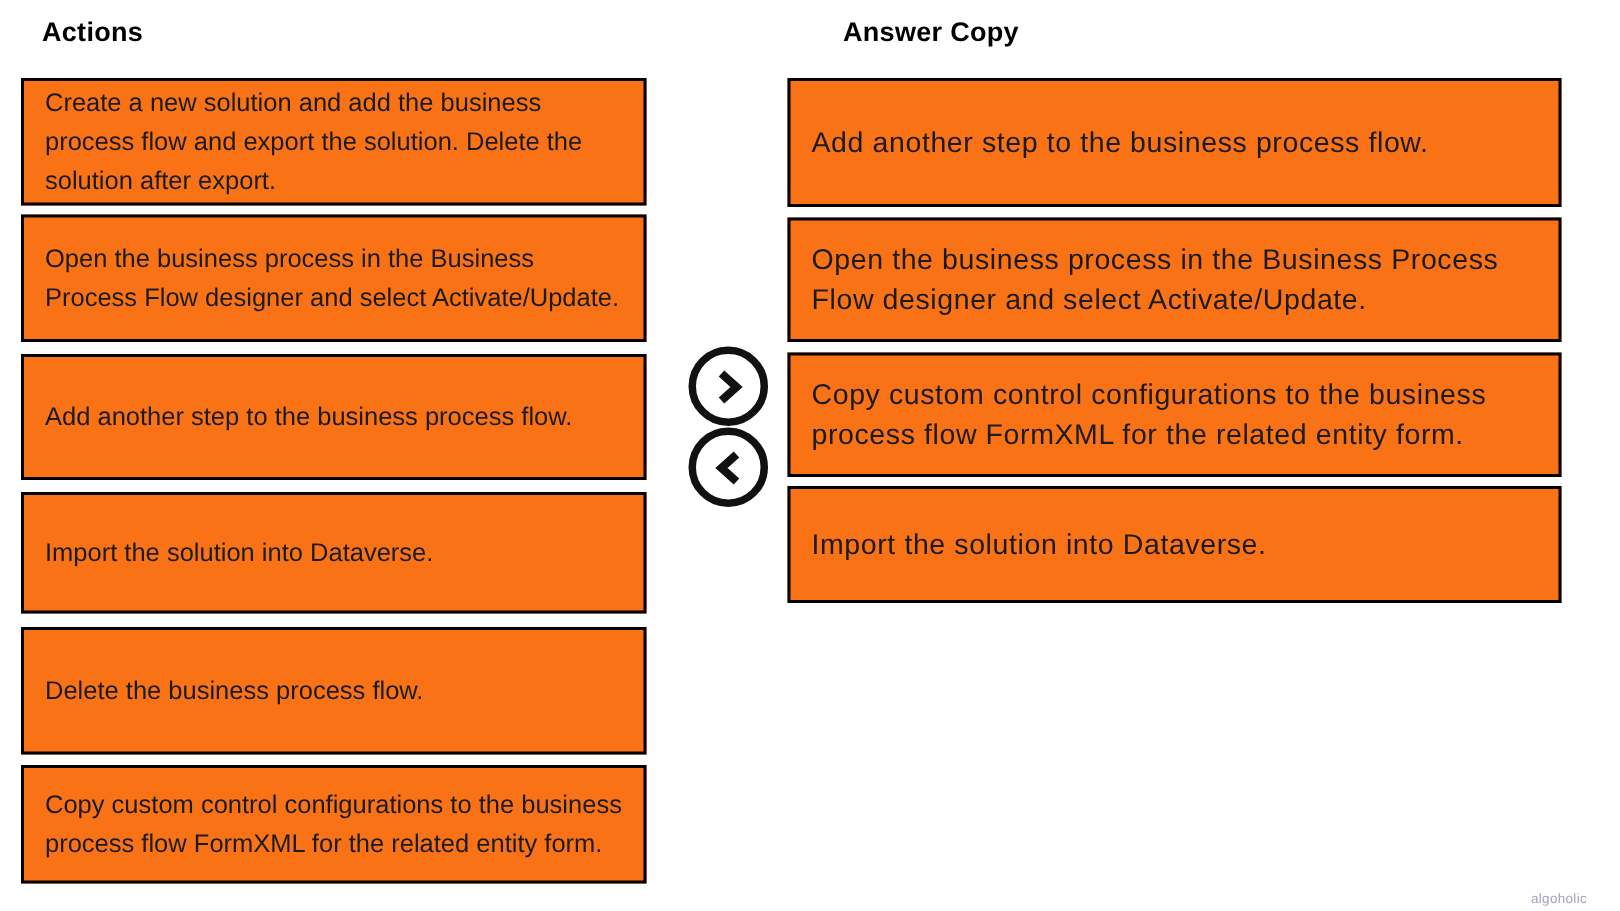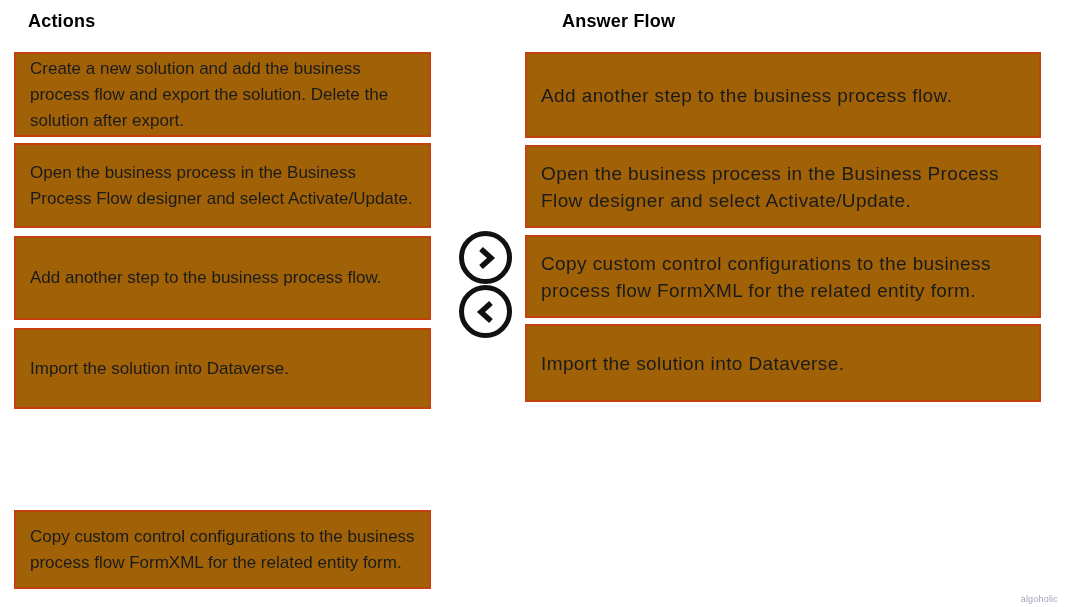--- a/index.html
+++ b/index.html
@@ -19,22 +19,22 @@
     font-size: 18px;
     font-weight: bold;
     color: #000000;
     letter-spacing: 0.2px;
   }
   .title-actions { left: 28px; top: 11px; }
   .title-answer  { left: 562px; top: 11px; }
 
   .box {
     position: absolute;
-    border: 2px solid #c2410c;
-    background: #a16207;
+    border: 2px solid #000000;
+    background: #f97316;
     display: flex;
     align-items: center;
     color: #1b1b1b;
   }
   .box .txt { width: 100%; }
 
   .left-box {
     left: 14px;
     width: 417px;
     padding: 4px 14px;
@@ -90,33 +90,36 @@
     letter-spacing: 0.2px;
   }
 </style>
 </head>
 <body>
 
 <div class="canvas">
 
   <div class="panel-title title-actions">Actions</div>
 
-  <div class="panel-title title-answer">Answer Flow</div>
+  <div class="panel-title title-answer">Answer Copy</div>
 
   <div class="box left-box lb1">
     <span class="txt">Create a new solution and add the business process flow and export the solution. Delete the solution after export.</span>
   </div>
   <div class="box left-box lb2">
     <span class="txt">Open the business process in the Business Process Flow designer and select Activate/Update.</span>
   </div>
   <div class="box left-box lb3">
     <span class="txt">Add another step to the business process flow.</span>
   </div>
   <div class="box left-box lb4">
     <span class="txt">Import the solution into Dataverse.</span>
+  </div>
+  <div class="box left-box lb5">
+    <span class="txt">Delete the business process flow.</span>
   </div>
   <div class="box left-box lb6">
     <span class="txt">Copy custom control configurations to the business process flow FormXML for the related entity form.</span>
   </div>
 
   <button class="arrow-btn arrow-right">
     <span>
       <svg width="24" height="26" viewBox="0 0 24 26">
         <path d="M7 4 L17 13 L7 22" fill="none" stroke="#111111" stroke-width="5.5" stroke-linecap="butt" stroke-linejoin="miter"></path>
       </svg>

